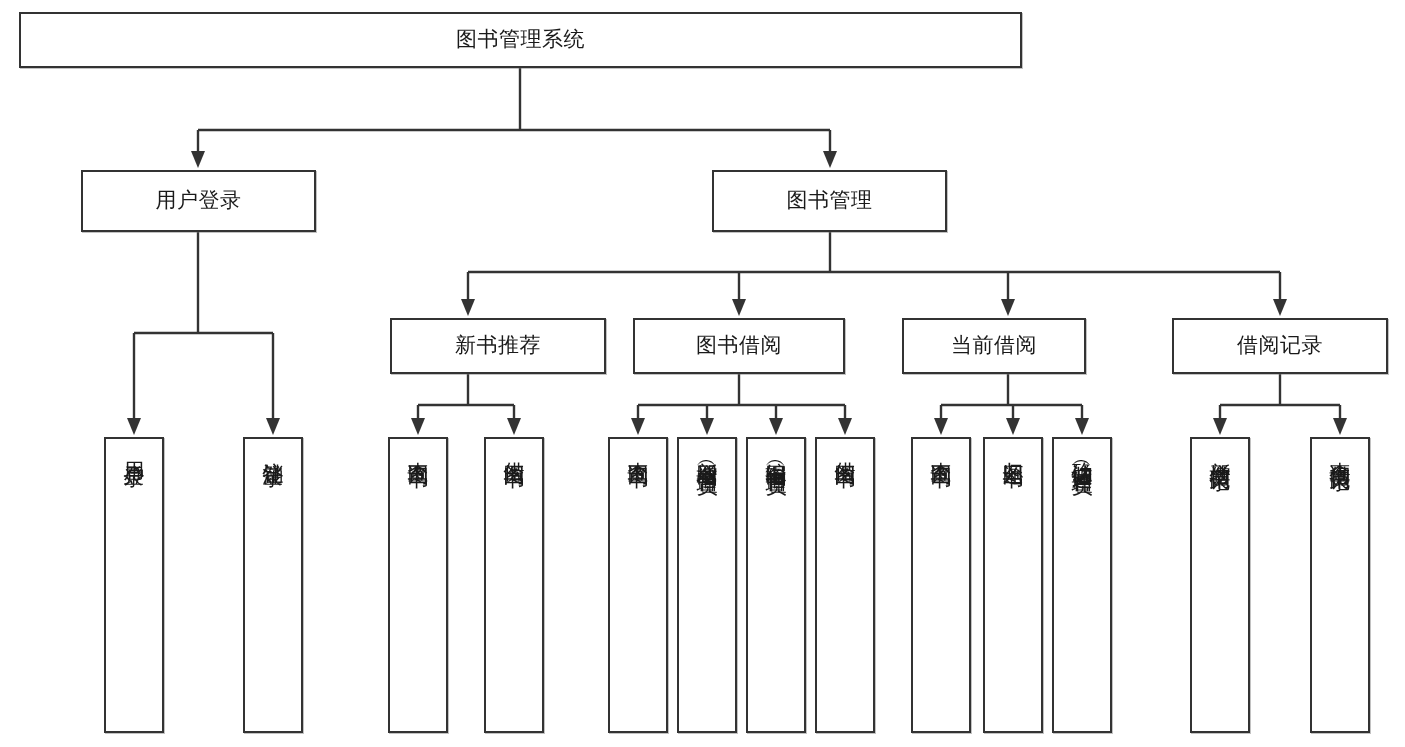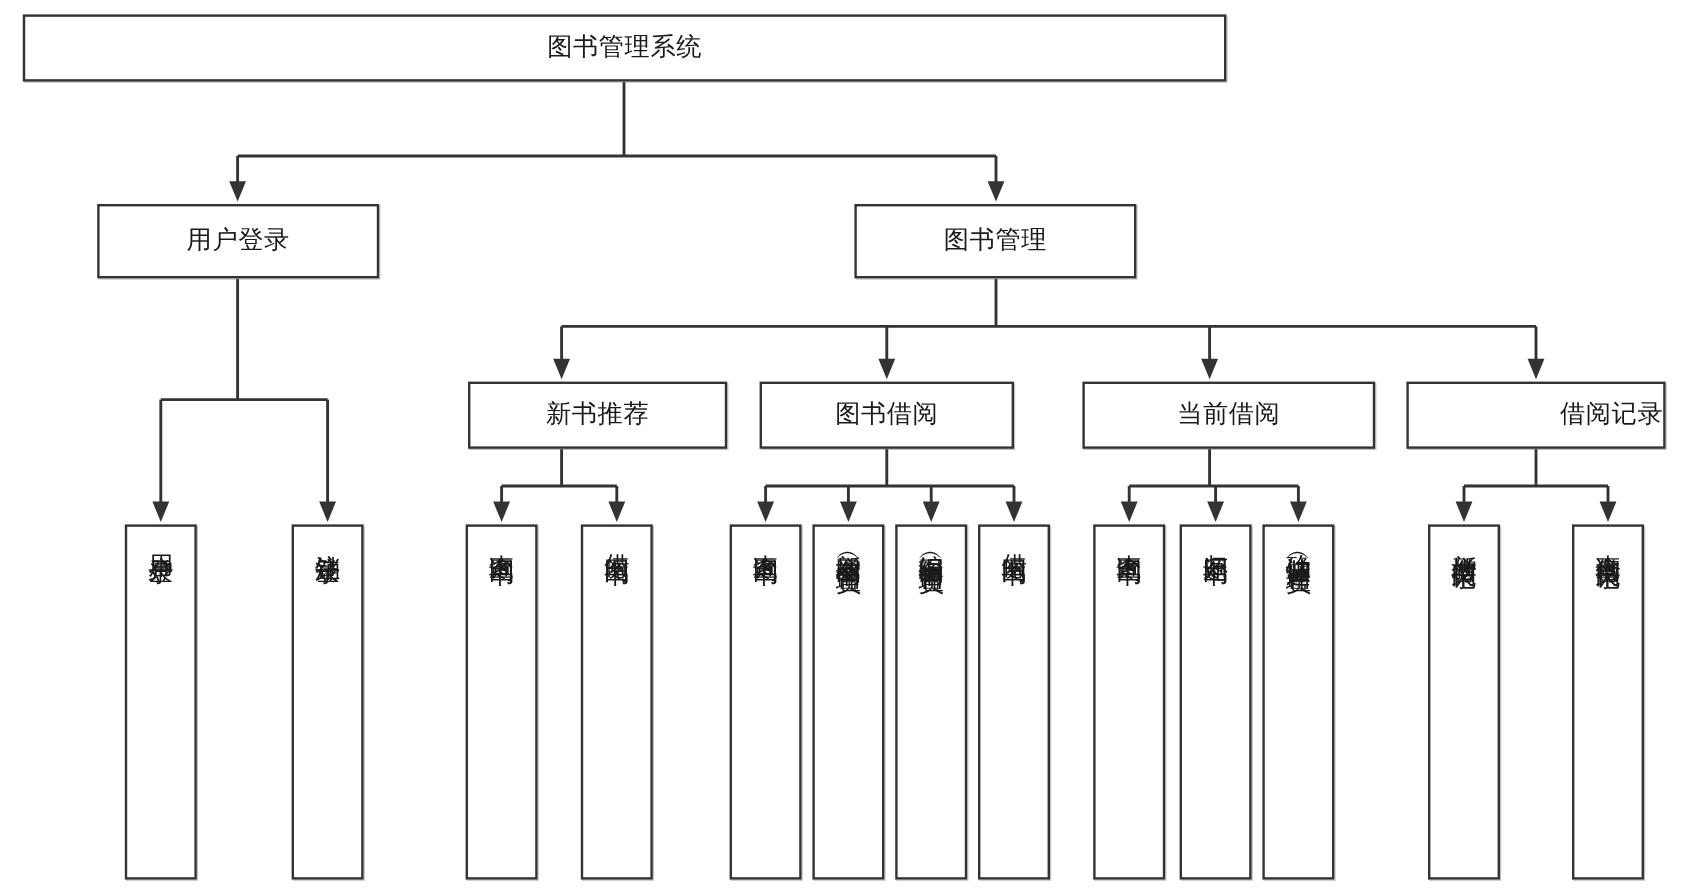--- a/index.html
+++ b/index.html
@@ -138,24 +138,24 @@
       </div>
       <div class="node-box" style="left: 712px; top: 170px; width: 235px; height: 62px;">
         <span class="node-label-h">图书管理</span>
       </div>
       <div class="node-box" style="left: 362px; top: 318px; width: 216px; height: 56px; margin-left: 28px;">
         <span class="node-label-h">新书推荐</span>
       </div>
       <div class="node-box" style="left: 633px; top: 318px; width: 212px; height: 56px;">
         <span class="node-label-h">图书借阅</span>
       </div>
-      <div class="node-box" style="left: 902px; top: 318px; width: 244px; height: 56px;">
+      <div class="node-box" style="left: 902px; top: 318px; width: 184px; height: 56px;">
         <span class="node-label-h">当前借阅</span>
       </div>
-      <div class="node-box" style="left: 1172px; top: 318px; width: 216px; height: 56px; justify-content: flex-end;">
+      <div class="node-box" style="left: 1172px; top: 318px; width: 216px; height: 56px;">
         <span class="node-label-h">借阅记录</span>
       </div>
       <div class="node-box leaf" style="left: 104px; top: 437px; width: 60px; height: 296px;">
         <span class="node-label-v">用户登录</span>
       </div>
       <div class="node-box leaf" style="left: 243px; top: 437px; width: 60px; height: 296px;">
         <span class="node-label-v">注销登录</span>
       </div>
       <div class="node-box leaf" style="left: 388px; top: 437px; width: 60px; height: 296px;">
         <span class="node-label-v">查询图书</span>

